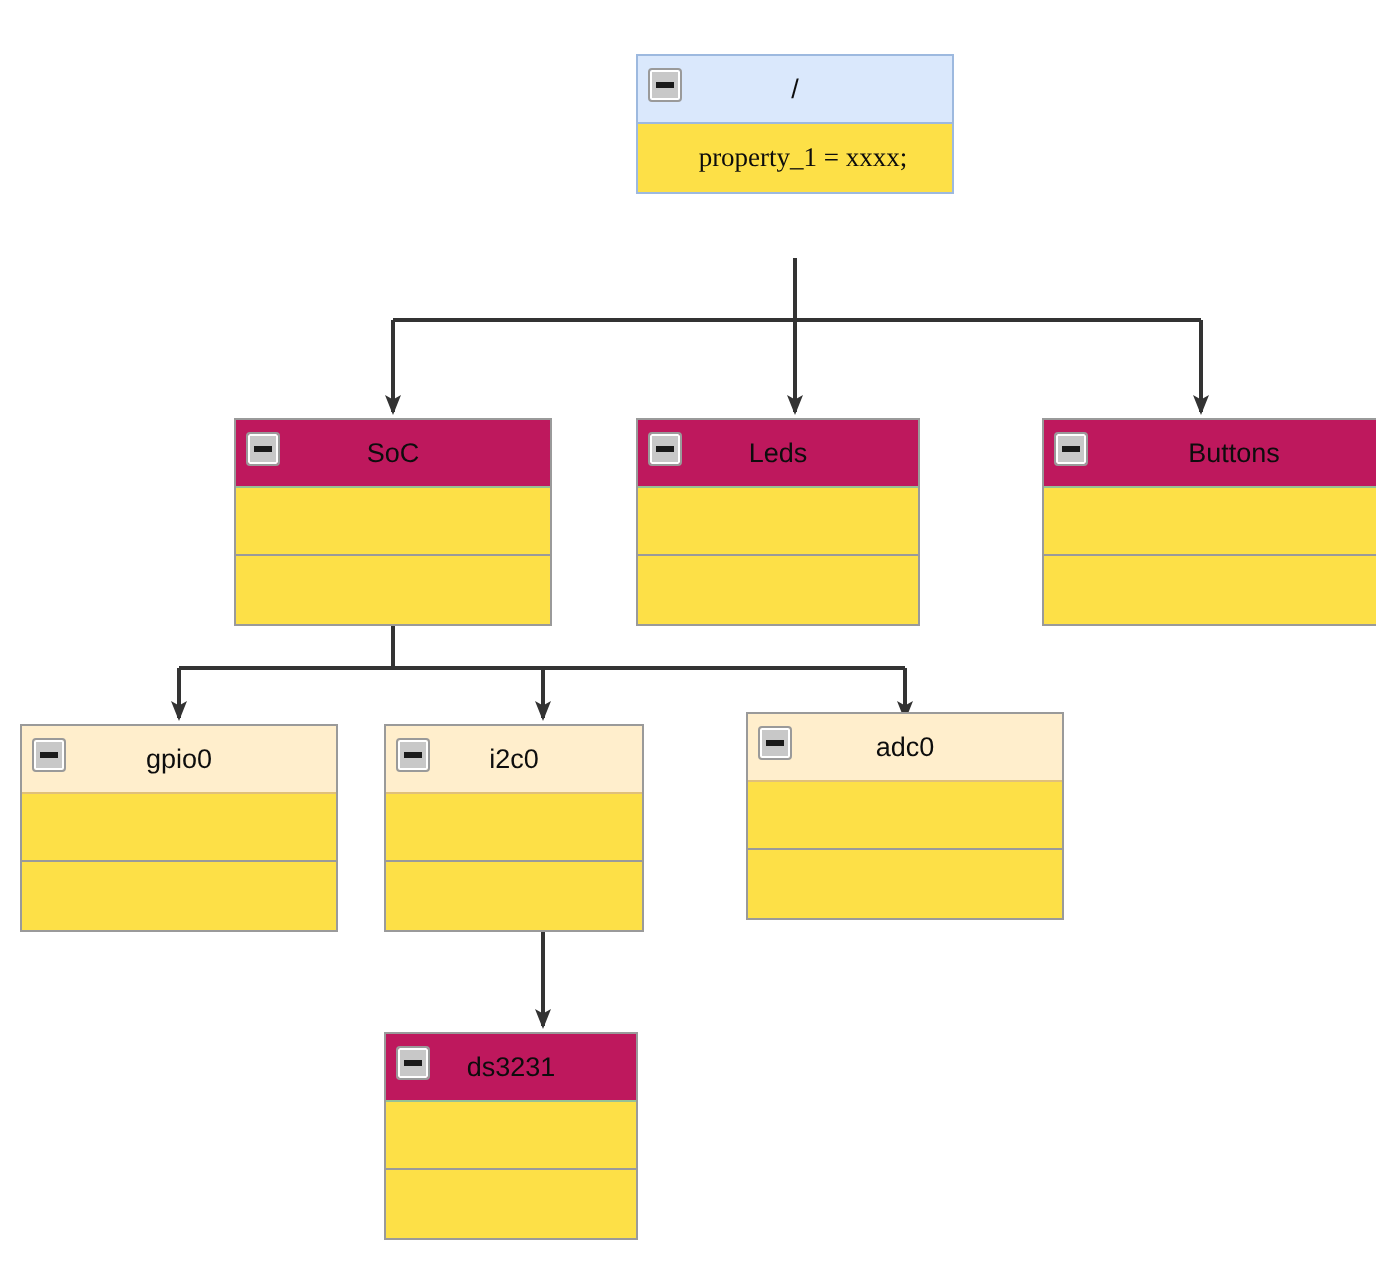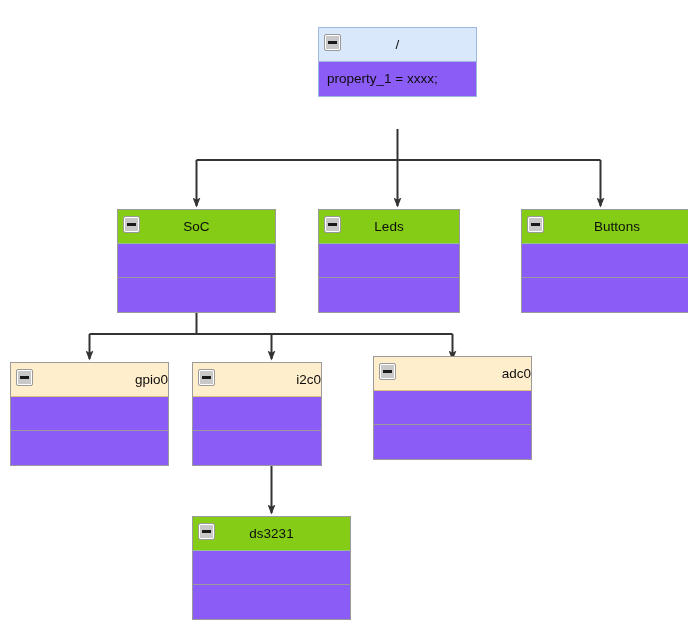--- a/index.html
+++ b/index.html
@@ -51,38 +51,39 @@
     font-size: 13.5px;
     color: #0d0d0d;
     border-bottom: 1px solid #9a9a9a;
     overflow: hidden;
     white-space: nowrap;
   }
   .node-row {
     box-sizing: border-box;
     height: 34px;
     line-height: 34px;
-    background: #8b5cf6;
+    background: #fde047;
     border-bottom: 1px solid #9a9a9a;
     font-size: 13.5px;
     color: #0d0d0d;
     padding-left: 8px;
-    text-align: left;
+    text-align: center;
     overflow: hidden;
     white-space: nowrap;
+    font-family: Liberation Serif, serif;
   }
   .node-row:last-child {
     border-bottom: none;
   }
 
   
   .theme-blue  .node-header { background: #dae8fc; border-color: #9db9df; }
   .theme-blue  { border-color: #9db9df; }
-  .theme-green .node-header { background: #84cc16; border-color: #96c195; text-align: center; }
-  .theme-orange .node-header { background: #ffeecc; border-color: #e0c07a; text-align: right; }
+  .theme-green .node-header { background: #be185d; border-color: #96c195; text-align: center; }
+  .theme-orange .node-header { background: #ffeecc; border-color: #e0c07a; }
 
   
   .collapse-icon {
     position: absolute;
     left: 6px;
     top: 7px;
     width: 15px;
     height: 15px;
     box-sizing: border-box;
     background: #c8c8c8;
@@ -190,21 +191,21 @@
 
   <div class="node theme-orange" style="left:373px; top:356px; width:159px;">
     <div class="node-header">
       <span class="collapse-icon"></span>
       <span>adc0</span>
     </div>
     <div class="node-row"></div>
     <div class="node-row"></div>
   </div>
 
-  <div class="node theme-green" style="left:192px; top:516px; width:159px;">
+  <div class="node theme-green" style="left:192px; top:516px; width:127px;">
     <div class="node-header">
       <span class="collapse-icon"></span>
       <span>ds3231</span>
     </div>
     <div class="node-row"></div>
     <div class="node-row"></div>
   </div>
 
 </div>
 

